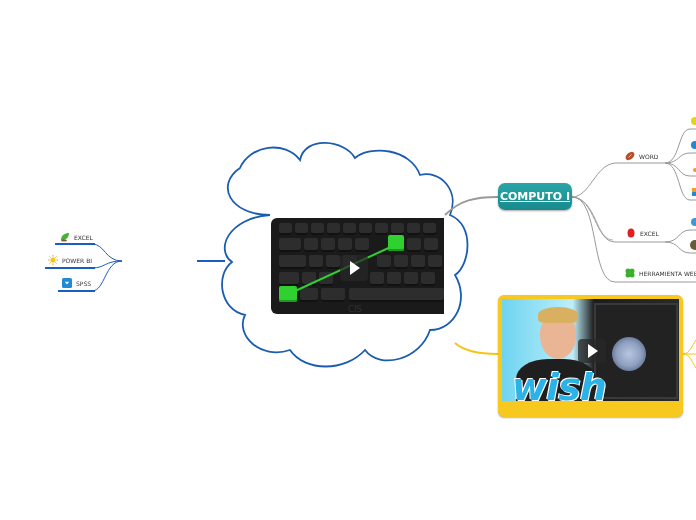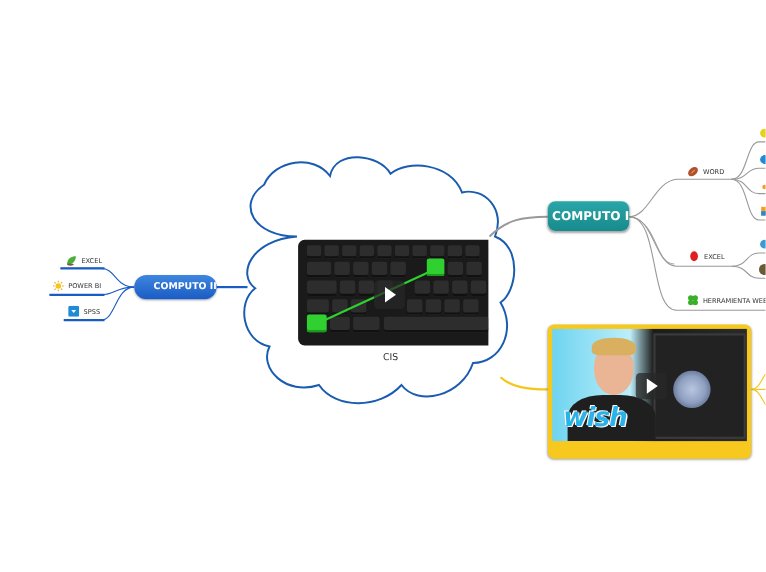--- a/index.html
+++ b/index.html
@@ -2,22 +2,22 @@
 <html><head>
 <meta charset="utf-8">
 <style>
   * { box-sizing: border-box; margin: 0; padding: 0; }
   html, body { width: 696px; height: 520px; background: #ffffff; overflow: hidden; }
   body { position: relative; font-family: "DejaVu Sans", "Liberation Sans", sans-serif; }
   .canvas { position: absolute; left: 0; top: 0; width: 696px; height: 520px; }
   svg.links { position: absolute; left: 0; top: 0; width: 696px; height: 520px; }
 
   .node-main {
-    position: absolute; color: #fff; font-weight: bold; text-align: right;
-    border-radius: 7px; white-space: nowrap;
+    position: absolute; color: #fff; font-weight: bold; text-align: center;
+    border-radius: 7px; white-space: nowrap; text-decoration: underline;
   }
   .computo1 {
     left: 498px; top: 183px; width: 74px; height: 27px; line-height: 27px;
     background: linear-gradient(#2aa6a8, #178a8c); font-size: 11px;
     box-shadow: 0 1px 2px rgba(0,0,0,0.35);
   }
   .computo2 {
     left: 122px; top: 250px; width: 75px; height: 22px; line-height: 22px;
     background: linear-gradient(#3f86e0, #1a5cc4); font-size: 8.5px; border-radius: 11px;
     box-shadow: 0 1px 2px rgba(0,0,0,0.35);
@@ -37,21 +37,21 @@
   .key.green { background: #2fd02f; box-shadow: inset 0 -2px 0 #1c9a1c; }
   .play {
     position: absolute; left: 340px; top: 255px; width: 28px; height: 26px;
     background: rgba(40,40,40,0.7); border-radius: 4px;
   }
   .play::after {
     content: ""; position: absolute; left: 10px; top: 6px;
     border-left: 10px solid #fff; border-top: 7px solid transparent; border-bottom: 7px solid transparent;
   }
   .cis-label {
-    position: absolute; left: 330px; top: 320px; width: 50px; text-align: center;
+    position: absolute; left: 330px; top: 304px; width: 50px; text-align: center;
     font-size: 8.5px; color: #333;
   }
 
   .computo3 {
     position: absolute; left: 498px; top: 295px; width: 185px; height: 122px;
     background: #f7c81e; border-radius: 6px; box-shadow: 0 1px 2px rgba(0,0,0,0.3);
   }
   .video {
     position: absolute; left: 4px; top: 4px; width: 177px; height: 102px; overflow: hidden;
     background: linear-gradient(90deg, #6ed4f0 0%, #bdeefa 40%, #1c1c1c 52%, #2a2a2a 100%);
@@ -62,21 +62,21 @@
   }
   .person-hair {
     position: absolute; left: 36px; top: 8px; width: 40px; height: 16px;
     background: #d8b060; border-radius: 50% 50% 20% 20%;
   }
   .person-body {
     position: absolute; left: 14px; top: 60px; width: 80px; height: 50px;
     background: #1f1f1f; border-radius: 40% 40% 0 0;
   }
   .wish {
-    position: absolute; left: 10px; top: 66px; font-size: 24px; font-weight: bold;
+    position: absolute; left: 10px; top: 66px; font-size: 38px; font-weight: bold;
     color: #2bb3e8; font-style: italic; letter-spacing: -1px;
     text-shadow: 1px 1px 0 #fff, -1px -1px 0 #fff;
     font-family: "DejaVu Sans", sans-serif;
   }
   .case {
     position: absolute; left: 92px; top: 4px; width: 84px; height: 96px;
     background: #222; border: 2px solid #3a3a3a;
   }
   .fan {
     position: absolute; left: 110px; top: 38px; width: 34px; height: 34px; border-radius: 50%;
@@ -212,21 +212,20 @@
   <div class="sub" style="left:625px;top:268px">
     <svg class="ico" viewBox="0 0 10 10">
       <circle cx="3" cy="3" r="2.5" fill="#3ab02a"></circle>
       <circle cx="7" cy="3" r="2.5" fill="#3ab02a"></circle>
       <circle cx="3" cy="7" r="2.5" fill="#3ab02a"></circle>
       <circle cx="7" cy="7" r="2.5" fill="#3ab02a"></circle>
     </svg>
     <span>HERRAMIENTA WEB</span>
   </div>
 
-  <div class="node-main computo2">COMPUTO II</div>
 
   <div class="sub" style="left:60px;top:232px">
     <svg class="ico" viewBox="0 0 10 10">
       <path d="M1,8 C1,3 5,1 9,1 C9,5 6,9 1,8 Z" fill="#4caf3a"></path>
       <ellipse cx="4" cy="8.5" rx="3" ry="1" fill="#7a5a3a"></ellipse>
     </svg>
     <span>EXCEL</span>
   </div>
   <div class="sub" style="left:48px;top:255px">
     <svg class="ico" viewBox="0 0 10 10">

